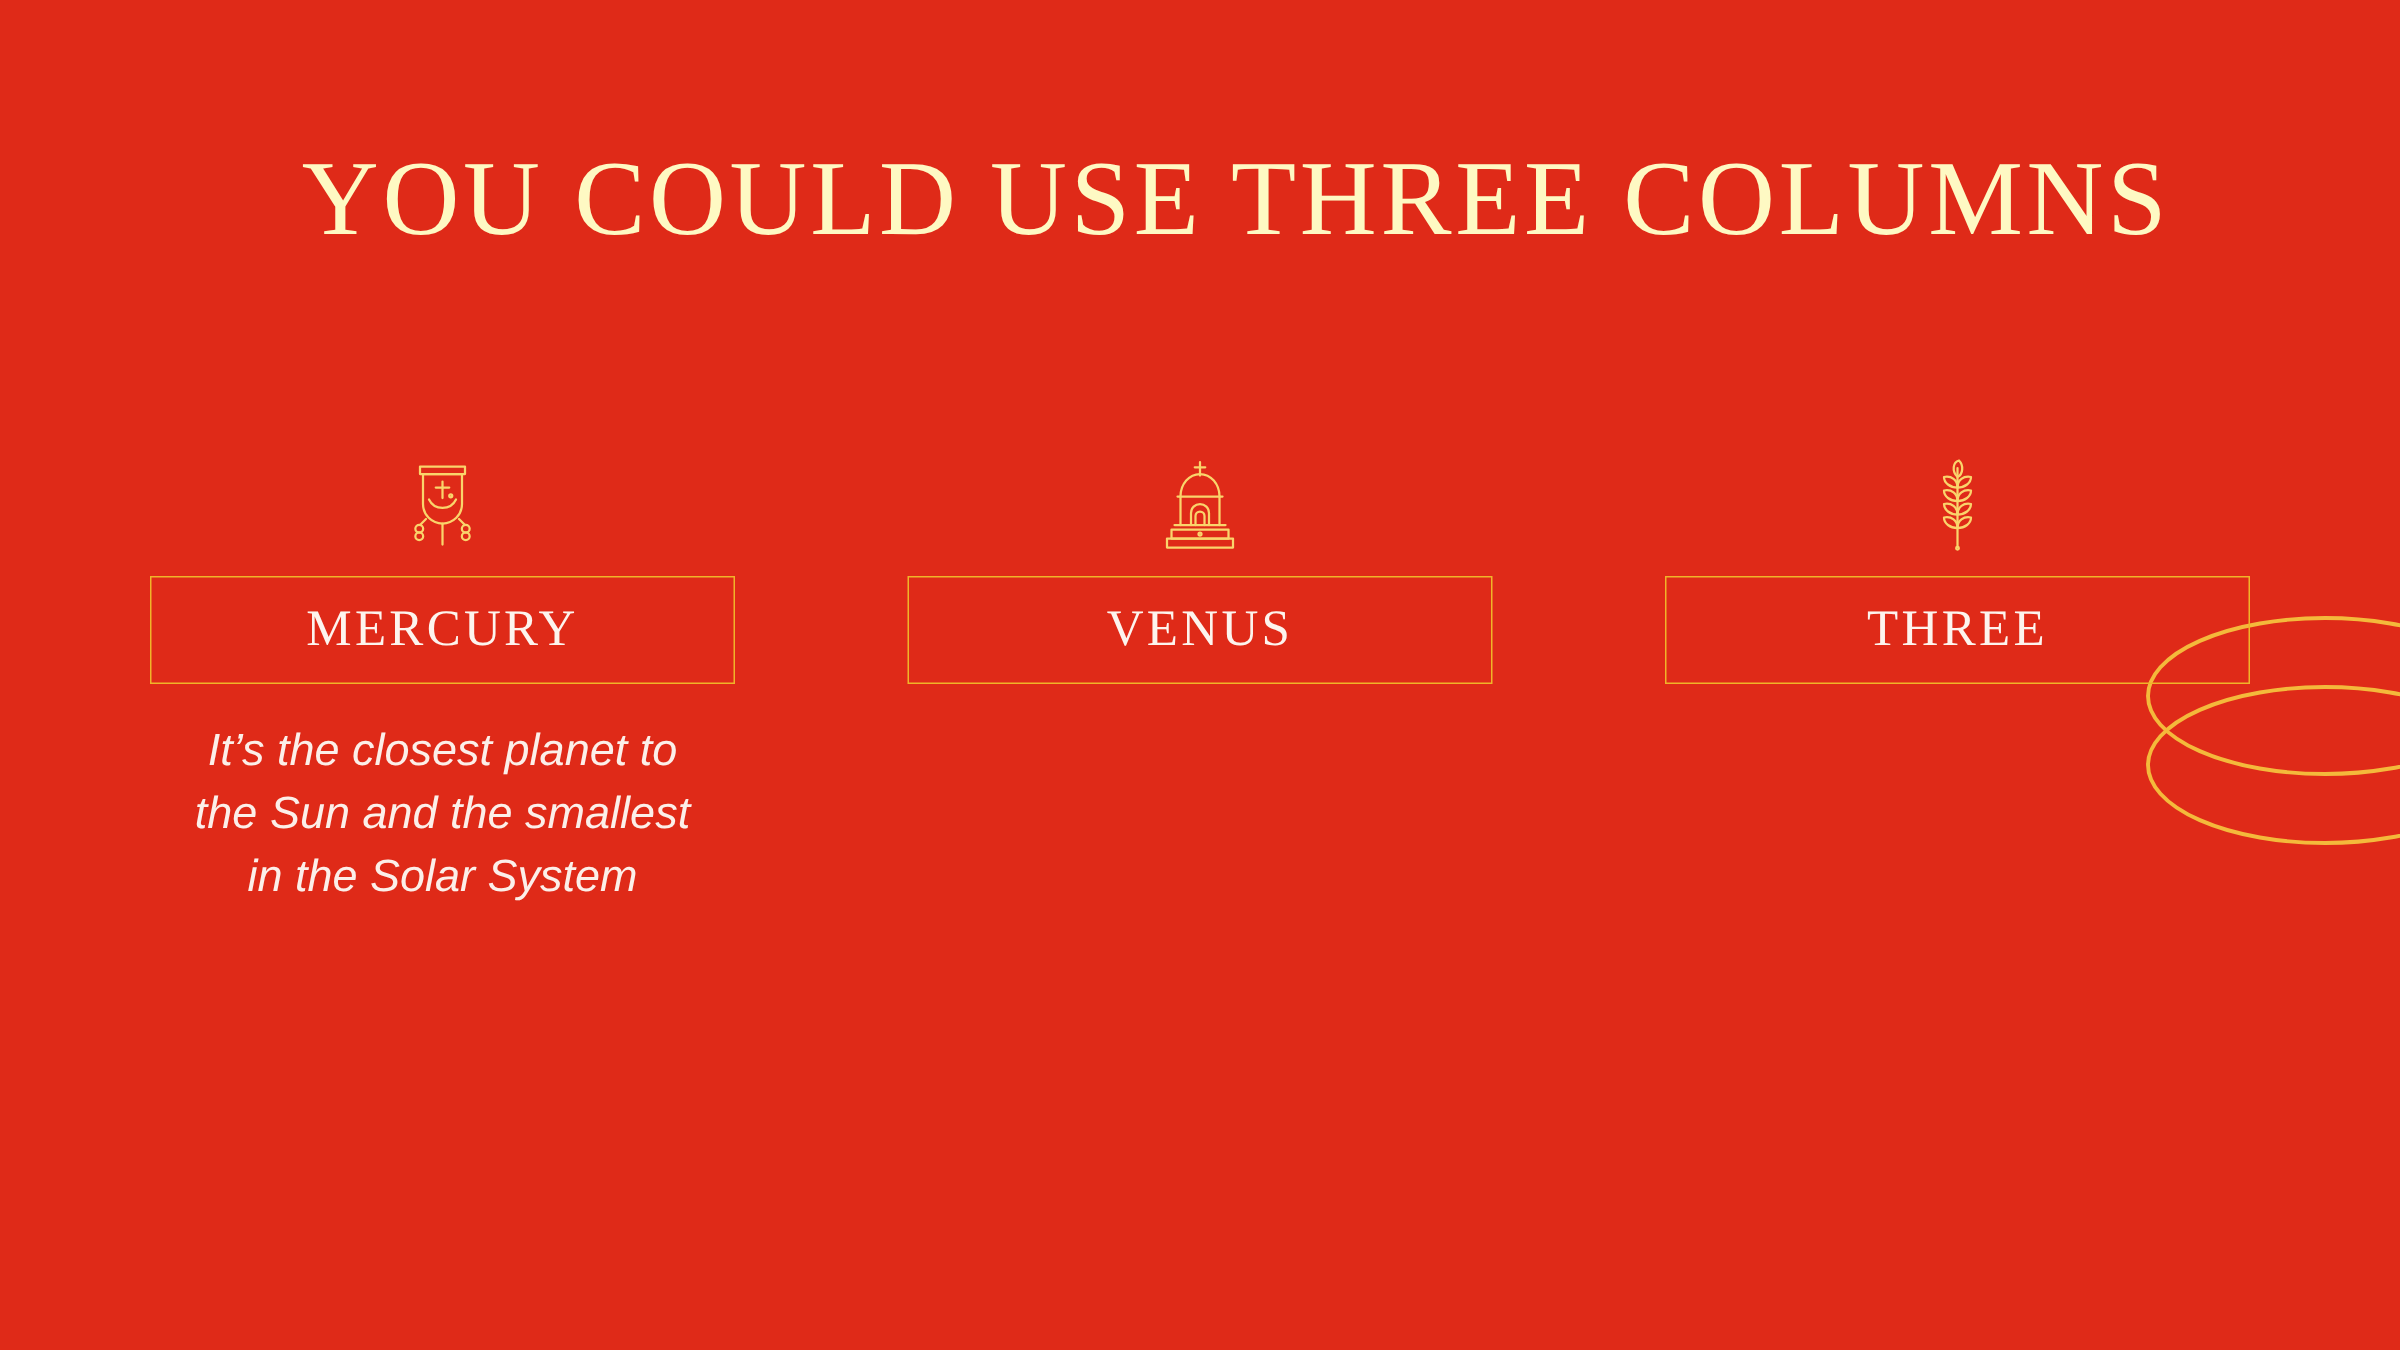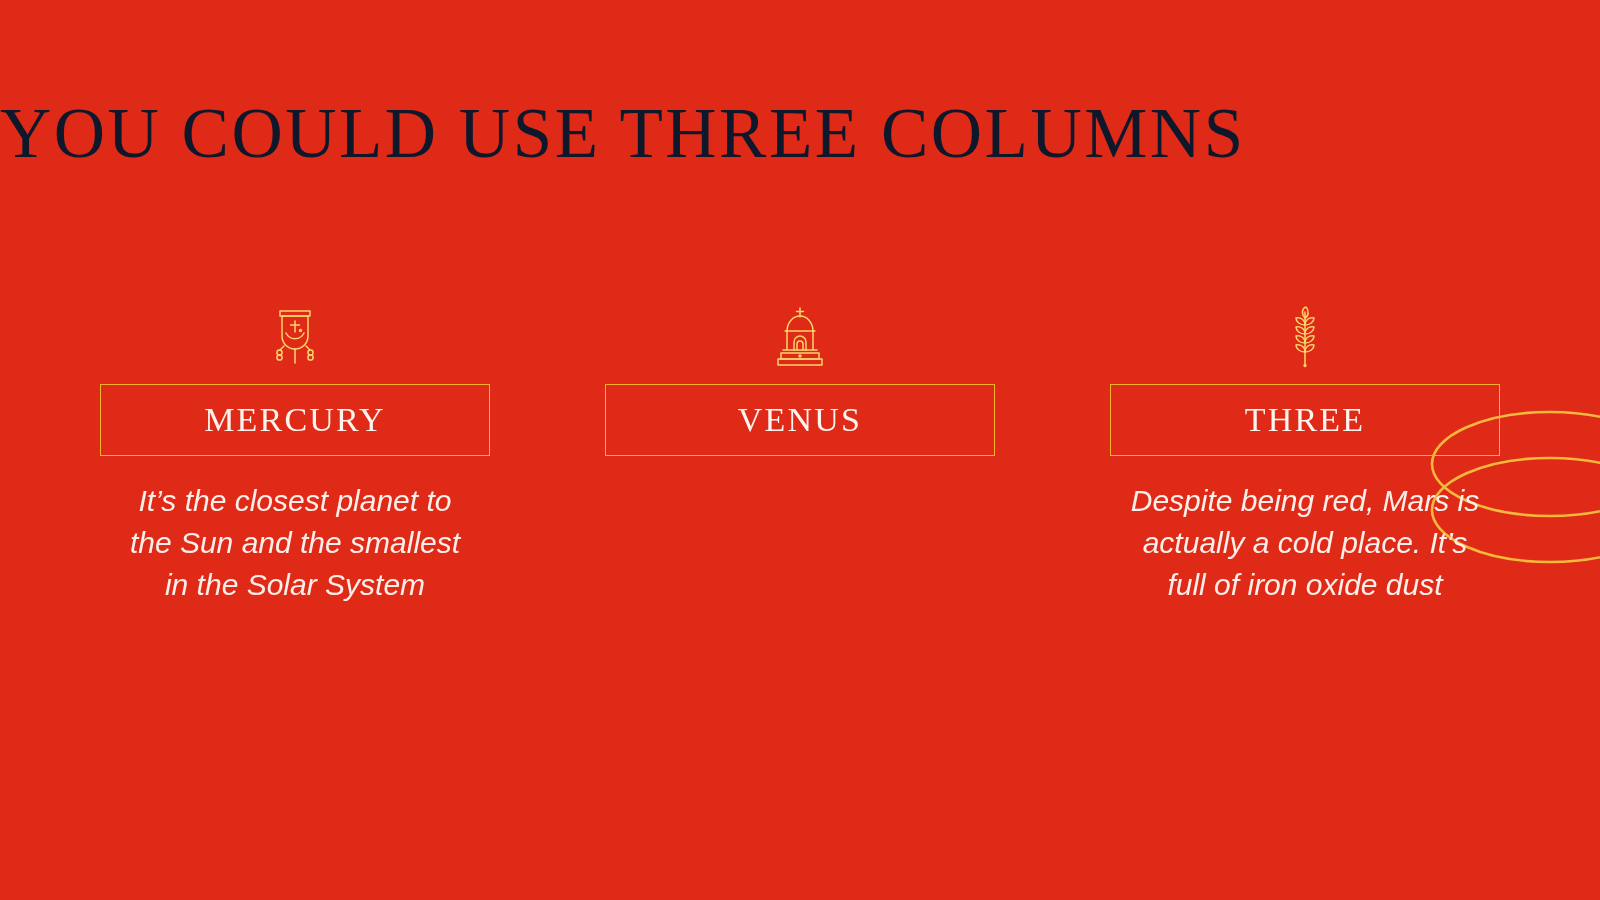--- a/index.html
+++ b/index.html
@@ -27,28 +27,29 @@
     pointer-events: none;
   }
   .deco-rings svg { display: block; width: 100%; height: 100%; overflow: visible; }
 
   
   .slide-title {
     position: absolute;
     left: 0;
     right: 0;
     top: 96px;
-    text-align: left;
-    color: #0f172a;
+    text-align: center;
+    color: #fef9c3;
     font-family: "Liberation Serif", "DejaVu Serif", serif;
     font-size: 71px;
     line-height: 1.05;
     letter-spacing: 2.5px;
     white-space: nowrap;
     font-weight: 400;
+    padding-left: 48px;
   }
 
   
   .columns {
     position: absolute;
     left: 100px;
     right: 100px;
     top: 306px;
     display: flex;
     justify-content: space-between;
@@ -194,17 +195,16 @@
           <path d="M17 37 C22 37 26 34 26 30 C21 29 17 32 17 37 Z"></path>
           <path d="M17 46 C12 46 8 43 8 39 C13 38 17 41 17 46 Z"></path>
           <path d="M17 46 C22 46 26 43 26 39 C21 38 17 41 17 46 Z"></path>
 
           <circle cx="17" cy="59.5" r="0.9"></circle>
         </svg>
       </div>
       <div class="col-heading-box">
         <span class="col-heading-text">THREE</span>
       </div>
-      <div class="col-body">Despite being red, Mars is actually a cold place. It’s full of iron oxide dust</div>
     </div>
 
   </div>
 </div>
 
 </body></html>

